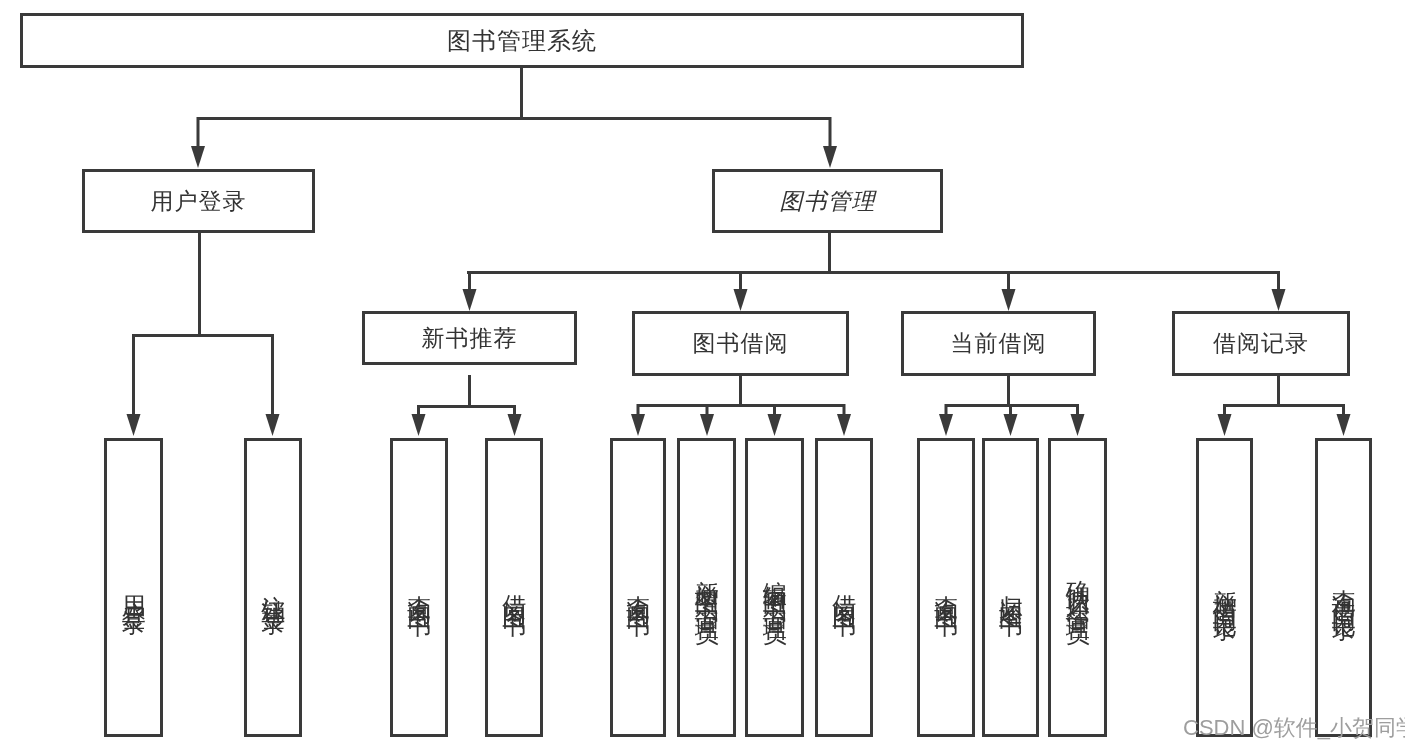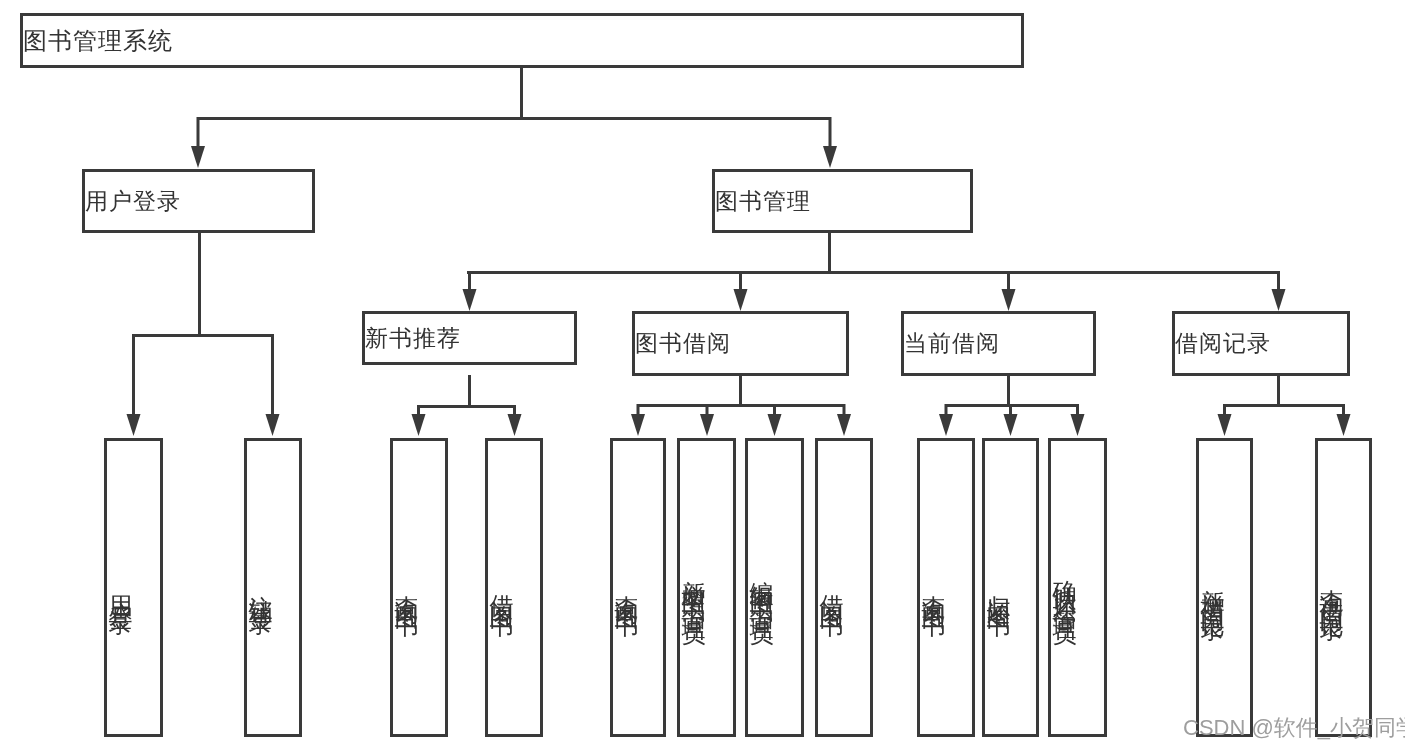--- a/index.html
+++ b/index.html
@@ -18,21 +18,21 @@
     width: 1405px; height: 747px;
     z-index: 0;
   }
   .node {
     position: absolute;
     box-sizing: border-box;
     background: #ffffff;
     border: 3px solid #3a3a3a;
     display: flex;
     align-items: center;
-    justify-content: flex-start;
+    justify-content: center;
     z-index: 1;
   }
   .node .hlabel {
     font-size: 23px;
     letter-spacing: 1px;
     white-space: nowrap;
     color: #333333;
   }
   .root-node .hlabel { font-size: 24px; }
   .vnode { top: 438px; height: 299px; }
@@ -100,21 +100,21 @@
     </g>
   </svg>
 
   <div class="node root-node" style="left:20px; top:13px; width:1004px; height:55px;">
     <span class="hlabel">图书管理系统</span>
   </div>
 
   <div class="node" style="left:82px; top:169px; width:233px; height:64px;">
     <span class="hlabel">用户登录</span>
   </div>
-  <div class="node" style="left:712px; top:169px; width:261px; height:64px;">
+  <div class="node" style="left:712px; top:169px; width:231px; height:64px;font-style:italic;">
     <span class="hlabel">图书管理</span>
   </div>
 
   <div class="node" style="left:362px; top:311px; width:215px; height:54px;">
     <span class="hlabel">新书推荐</span>
   </div>
   <div class="node" style="left:632px; top:311px; width:217px; height:65px;">
     <span class="hlabel">图书借阅</span>
   </div>
   <div class="node" style="left:901px; top:311px; width:195px; height:65px;">

